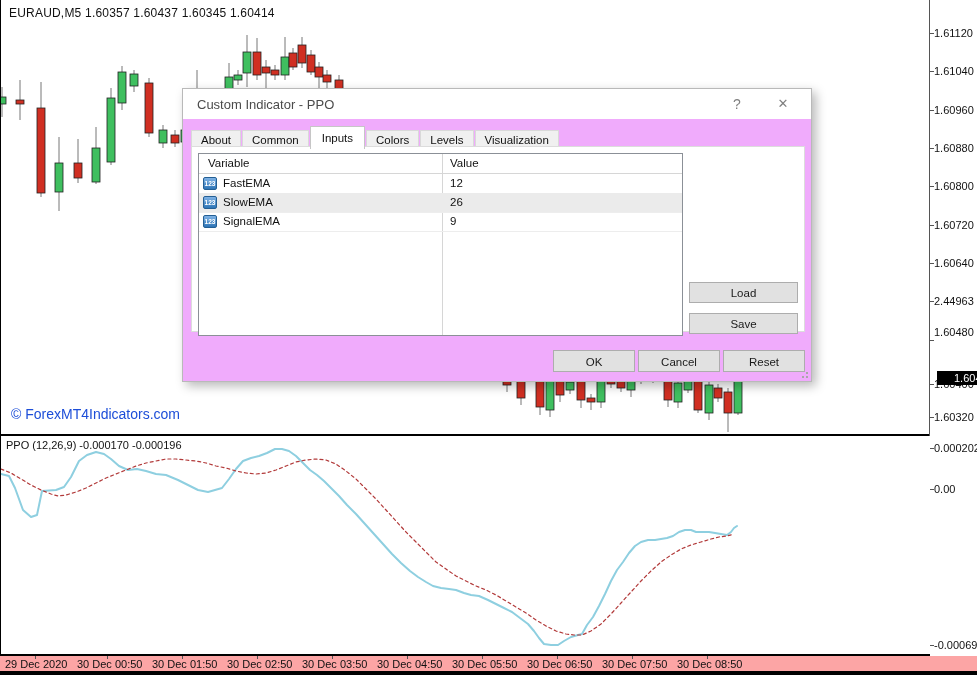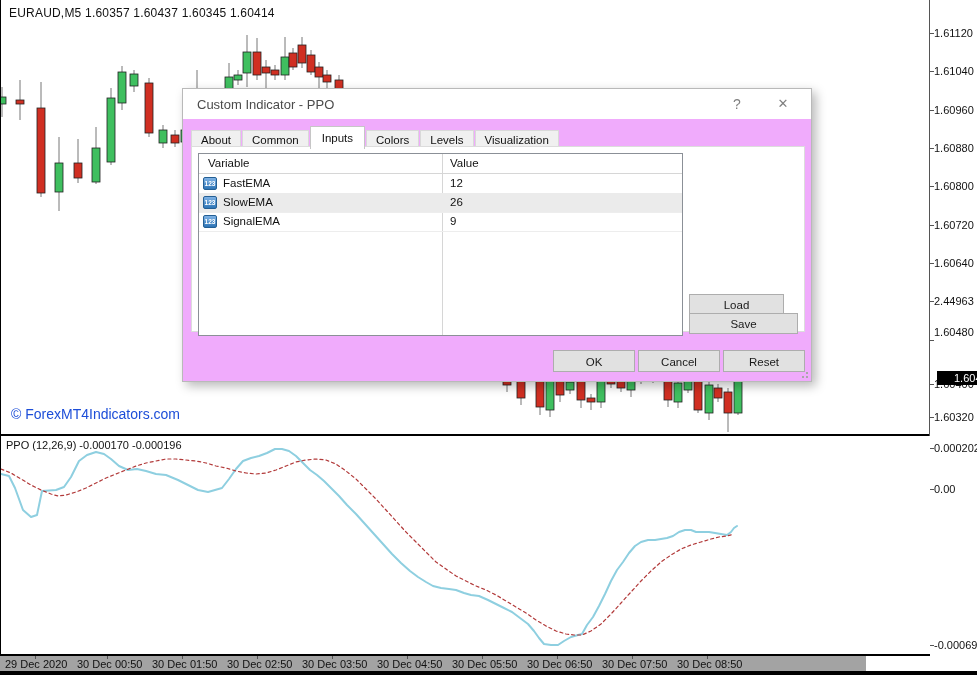--- a/index.html
+++ b/index.html
@@ -17,21 +17,21 @@
   .axis-label{position:absolute;left:4px;font-size:11px;color:#111;white-space:nowrap;}
   .axis-tick{position:absolute;left:0;width:4px;height:1px;background:#555;}
   .price-badge{position:absolute;left:7px;top:371px;width:48px;height:14px;background:#000;
                color:#fff;font-size:11px;line-height:14px;padding-left:17px;box-sizing:border-box;z-index:3;}
   
   .indicator-panel{position:absolute;left:0;top:436px;width:929px;height:218px;background:#fff;
                    border-left:1px solid #000;border-bottom:2px solid #000;}
   .ppo-label{position:absolute;left:5px;top:3px;font-size:11px;color:#111;}
   .indicator-panel svg{position:absolute;left:0;top:0;}
   
-  .time-axis{position:absolute;left:0;top:656px;width:866px;height:15px;background:#a3a3a3;}
+  .time-axis{position:absolute;left:0;top:656px;width:977px;height:15px;background:#fca5a5;}
   .time-label{position:absolute;top:2px;font-size:11px;color:#111;white-space:nowrap;}
   .time-tick{position:absolute;top:0;width:1px;height:3px;background:#555;}
   .bottom-bar{position:absolute;left:0;top:671px;width:977px;height:4px;background:#000;}
   
   .dialog{position:absolute;left:182px;top:88px;width:630px;height:294px;background:#f0abfc;
           border:1px solid #b9b9b9;box-shadow:4px 4px 10px rgba(0,0,0,.28);box-sizing:border-box;z-index:10;}
   .dlg-titlebar{position:absolute;left:0;top:0;width:100%;height:30px;background:#fff;}
   .dlg-title{position:absolute;left:14px;top:8px;font-size:13px;color:#4b4b4b;}
   .dlg-help{position:absolute;right:66px;top:7px;font-size:14px;color:#808080;width:16px;text-align:center;cursor:default;}
   .dlg-close{position:absolute;right:20px;top:7px;font-size:13px;color:#808080;width:16px;text-align:center;cursor:default;}
@@ -47,21 +47,21 @@
   .hdr-var{left:9px;} .hdr-val{left:251px;}
   .tbl-row{position:absolute;left:0;width:100%;height:19px;border-bottom:1px solid #ededed;}
   .tbl-row.selected{background:#ebebeb;}
   .row-icon{position:absolute;left:4px;top:3px;width:14px;height:13px;border-radius:2px;
             background:linear-gradient(#7fb2e5,#2e75b6);border:1px solid #245f94;box-sizing:border-box;
             color:#fff;font-size:6.5px;font-weight:bold;text-align:center;line-height:11px;}
   .row-name{position:absolute;left:24px;top:3px;font-size:11.5px;color:#111;}
   .row-value{position:absolute;left:251px;top:3px;font-size:11.5px;color:#111;}
   .btn{position:absolute;background:#e1e1e1;border:1px solid #adadad;font-size:11.5px;color:#1a1a1a;
        font-family:"Liberation Sans",sans-serif;text-align:center;box-sizing:border-box;cursor:default;}
-  .btn-load{left:506px;top:193px;width:95px;height:21px;line-height:19px;margin-top:12px;}
+  .btn-load{left:506px;top:193px;width:109px;height:21px;line-height:19px;}
   .btn-save{left:506px;top:224px;width:109px;height:21px;line-height:19px;}
   .btn-ok{left:370px;top:261px;width:82px;height:22px;line-height:20px;}
   .btn-cancel{left:455px;top:261px;width:82px;height:22px;line-height:20px;}
   .btn-reset{left:540px;top:261px;width:82px;height:22px;line-height:20px;}
   .resize-grip{position:absolute;right:3px;bottom:3px;width:8px;height:8px;}
   .resize-grip i{position:absolute;width:2px;height:2px;background:#a8a8a8;}
 </style>
 </head>
 <body>
 

